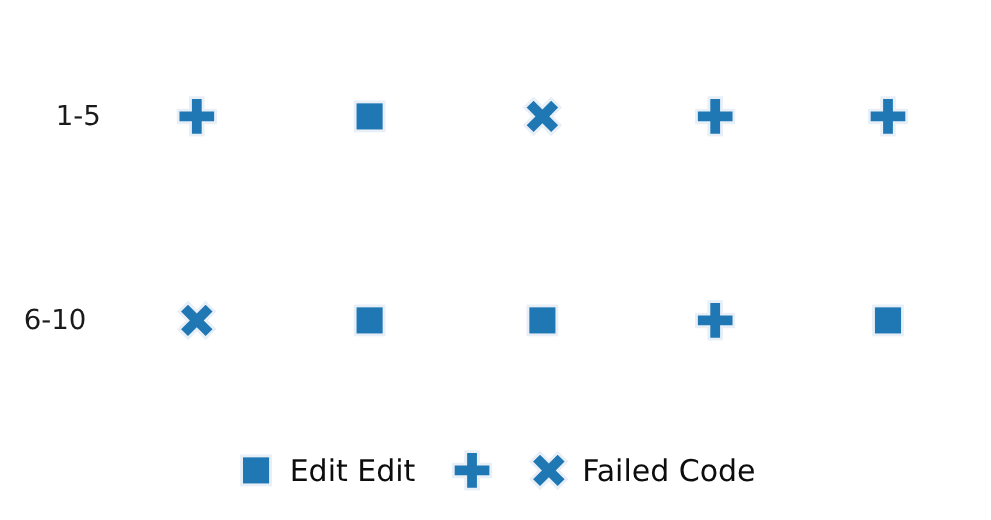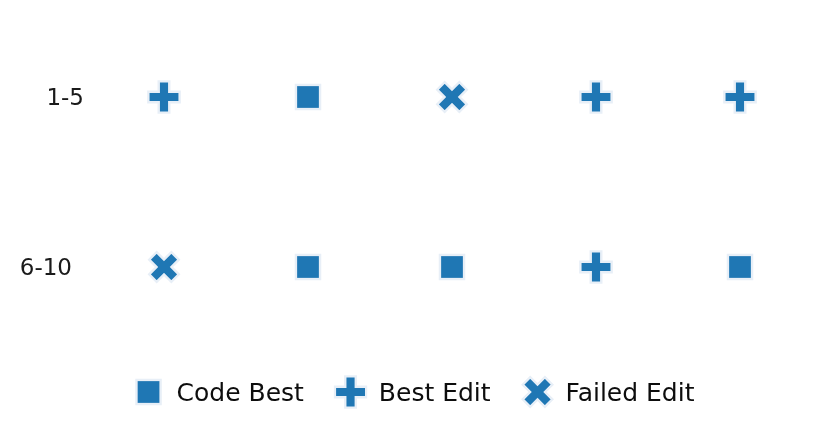--- a/index.html
+++ b/index.html
@@ -108,31 +108,30 @@
       <div class="marker" aria-label="Code Edit" style="left: 740px; top: 267px;"><svg viewBox="0 0 34 34" width="34" height="34">
           <rect x="4.93" y="4.93" width="24.14" height="24.14" fill="#1f77b4" stroke="#e8eff7" stroke-width="2.4"></rect>
         </svg></div>
     </div>
 
   <div class="legend" id="legend" style="top:375px;">
       <div class="legend-entry">
         <span class="legend-marker"><svg viewBox="0 0 34 34" width="34" height="34">
             <rect x="4.93" y="4.93" width="24.14" height="24.14" fill="#1f77b4" stroke="#e8eff7" stroke-width="2.4"></rect>
           </svg></span>
-        <span class="legend-text">Code Best</span>
+        <span class="legend-text">Edit Edit</span>
       </div>
       <div class="legend-entry">
         <span class="legend-marker"><svg viewBox="0 0 34 34" width="34" height="34">
             <polygon points="11.73,1.36 22.27,1.36 22.27,11.73 32.64,11.73 32.64,22.27 22.27,22.27 22.27,32.64 11.73,32.64 11.73,22.27 1.36,22.27 1.36,11.73 11.73,11.73" fill="#1f77b4" stroke="#e8eff7" stroke-width="2.4" stroke-linejoin="miter"></polygon>
           </svg></span>
-        <span class="legend-text">Best Edit</span>
       </div>
       <div class="legend-entry">
         <span class="legend-marker"><svg viewBox="0 0 34 34" width="34" height="34">
             <g transform="rotate(45 17 17)">
                <polygon points="11.73,1.36 22.27,1.36 22.27,11.73 32.64,11.73 32.64,22.27 22.27,22.27 22.27,32.64 11.73,32.64 11.73,22.27 1.36,22.27 1.36,11.73 11.73,11.73" fill="#1f77b4" stroke="#e8eff7" stroke-width="2.4" stroke-linejoin="miter"></polygon>
              </g>
           </svg></span>
-        <span class="legend-text">Failed Edit</span>
+        <span class="legend-text">Failed Code</span>
       </div>
     </div>
 
 </div>
 
 </body></html>

